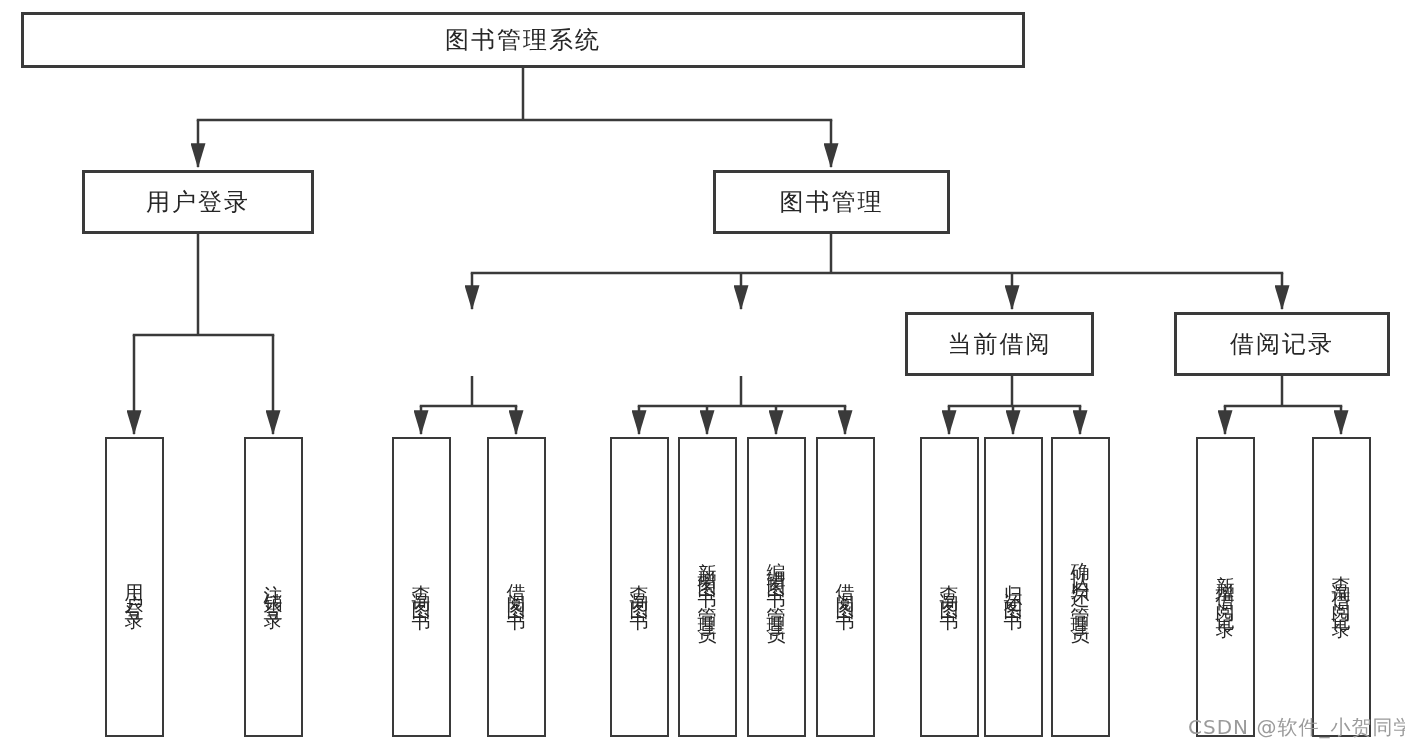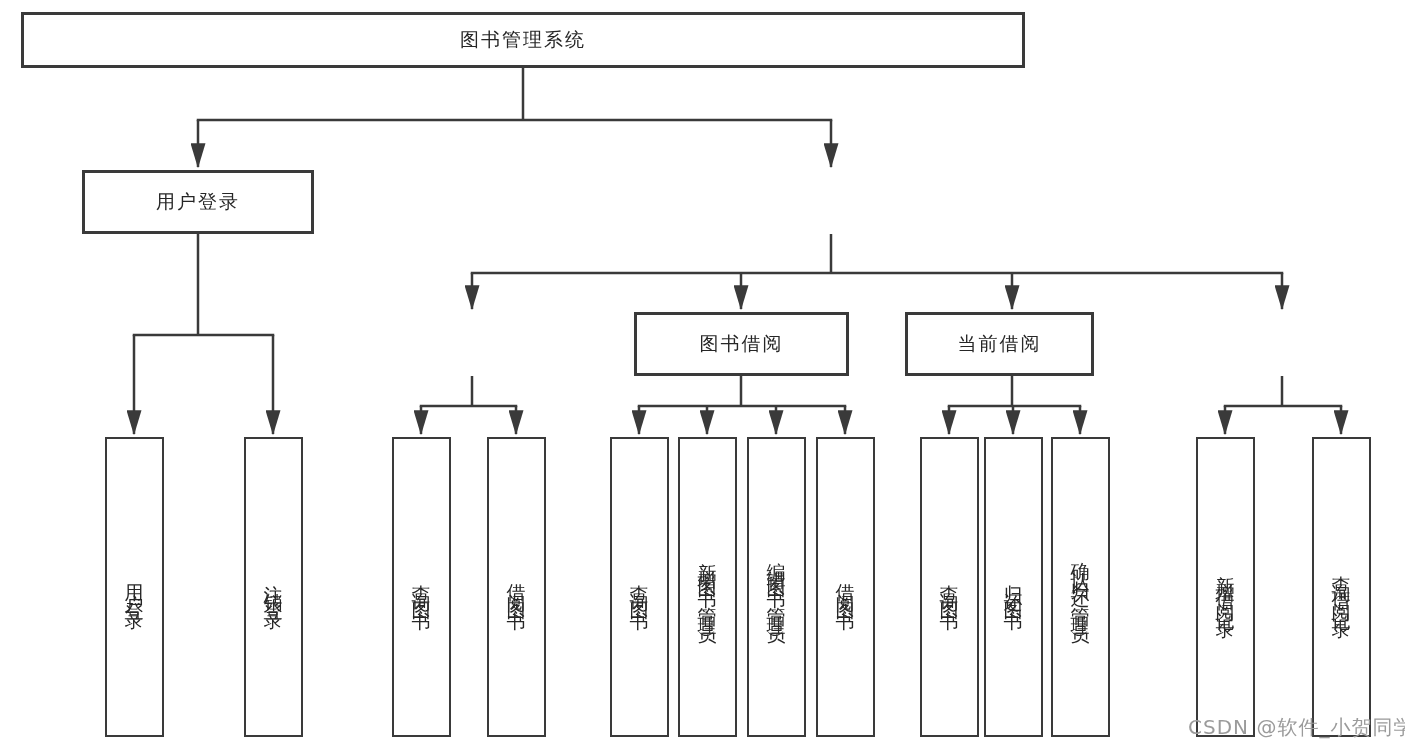--- a/index.html
+++ b/index.html
@@ -24,21 +24,21 @@
     position: absolute;
     background: #ffffff;
     border: 3px solid #3a3a3a;
     box-sizing: border-box;
     display: flex;
     align-items: center;
     justify-content: center;
     z-index: 2;
   }
   .hlabel {
-    font-size: 19px;
+    font-size: 24px;
     letter-spacing: 2px;
     color: #262626;
     white-space: nowrap;
   }
   .leaf {
     position: absolute;
     top: 437px;
     width: 59px;
     height: 300px;
     background: #ffffff;
@@ -123,26 +123,29 @@
     </g>
   </svg>
 
   <div class="node" style="left:21px; top:12px; width:1004px; height:56px;">
     <span class="hlabel">图书管理系统</span>
   </div>
 
   <div class="node" style="left:82px; top:170px; width:232px; height:64px;">
     <span class="hlabel">用户登录</span>
   </div>
+  <div class="node" style="left:713px; top:170px; width:237px; height:64px;">
+    <span class="hlabel">图书管理</span>
+  </div>
 
-  <div class="node" style="left:634px; top:312px; width:215px; height:64px;">
-    <span class="hlabel">图书借阅</span>
-  </div>
   <div class="node" style="left:905px; top:312px; width:189px; height:64px;">
     <span class="hlabel">当前借阅</span>
+  </div>
+  <div class="node" style="left:1174px; top:312px; width:216px; height:64px;">
+    <span class="hlabel">借阅记录</span>
   </div>
 
   <div class="leaf" style="left:105px;">
     <span class="vtext">用户登录</span>
   </div>
   <div class="leaf" style="left:244px;">
     <span class="vtext">注销登录</span>
   </div>
 
   <div class="leaf" style="left:392px;">

